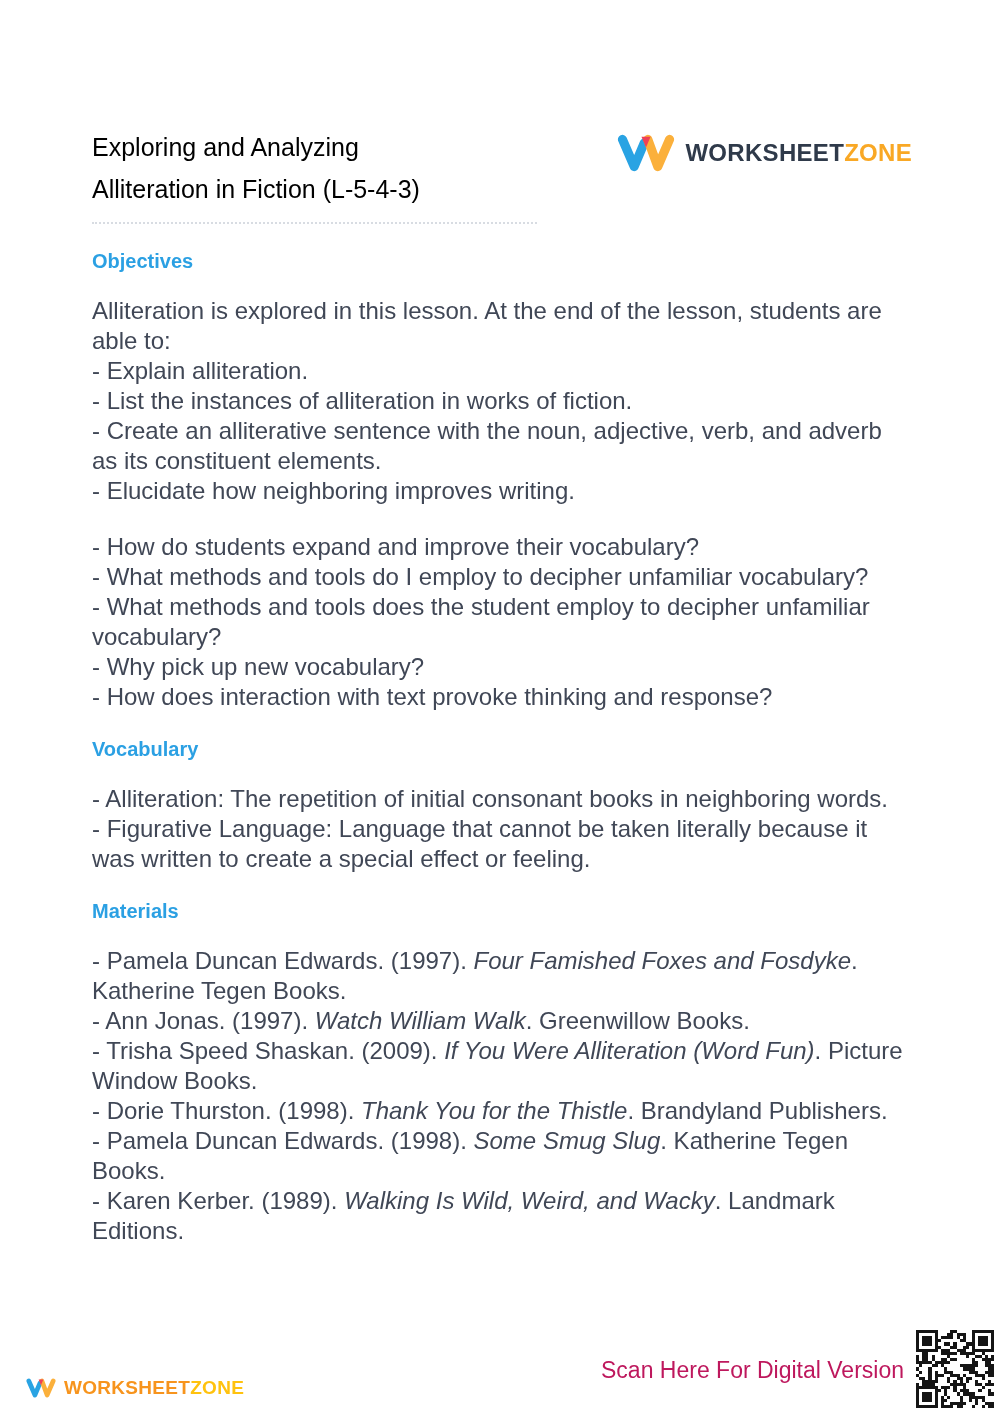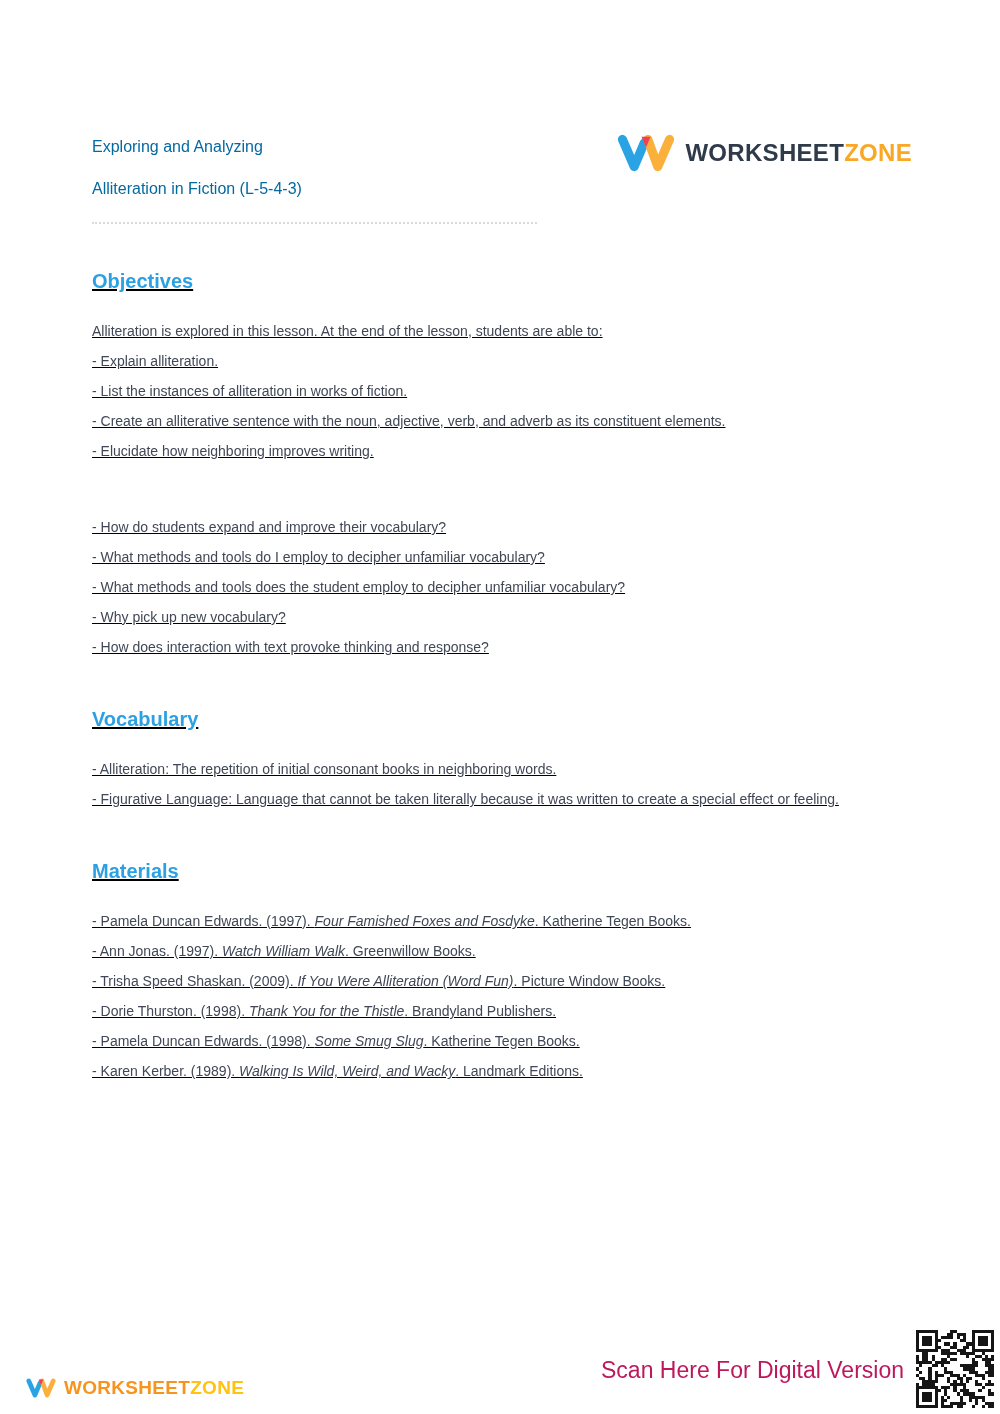--- a/index.html
+++ b/index.html
@@ -3,32 +3,32 @@
 <meta charset="utf-8">
 <style>
   * { margin:0; padding:0; box-sizing:border-box; }
   html, body { background:#ffffff; }
   body { width:1000px; font-family:"Liberation Sans", sans-serif; }
   .page { position:relative; width:1000px; height:1414px; background:#fff; overflow:hidden; }
   .content { padding:126px 88px 0 92px; }
 
   .header { display:flex; justify-content:space-between; align-items:flex-start; }
   .title-block {
-    font-size:16px; color:#0369a1; line-height:42px;
+    font-size:25px; color:#000000; line-height:42px;
     border-bottom:2px dotted #d8dce2; padding-bottom:12px; width:445px;
   }
   .logo { display:flex; align-items:center; gap:10px; margin-top:6px; }
   .logo-icon { width:58px; height:42px; flex:0 0 auto; }
   .logo-text { font-size:24px; font-weight:bold; letter-spacing:0.3px; white-space:nowrap; }
   .logo-text .t1 { color:#2f3a4a; }
   .logo-text .t2 { color:#f9a825; }
 
-  .section { margin-top:46px;text-decoration:underline; }
+  .section { margin-top:26px; }
   .section-heading { color:#2ba0e3; font-size:20px; font-weight:bold; margin-bottom:23px; }
-  .para, .line { font-size:14px; color:#404756; line-height:30px; }
+  .para, .line { font-size:24px; color:#404756; line-height:30px; }
 
   .footer-logo { position:absolute; left:26px; bottom:14px; display:flex; align-items:center; gap:8px; }
   .footer-logo .logo-icon { width:30px; height:24px; }
   .footer-logo .logo-text { font-size:19px; }
   .footer-logo .ft1 { color:#f7941d; }
   .footer-logo .ft2 { color:#ffc20e; }
 
   .scan-text { position:absolute; right:96px; bottom:30px; font-size:23px; color:#be185d; }
   .qr { position:absolute; right:6px; bottom:6px; width:78px; height:78px; }
 </style>

